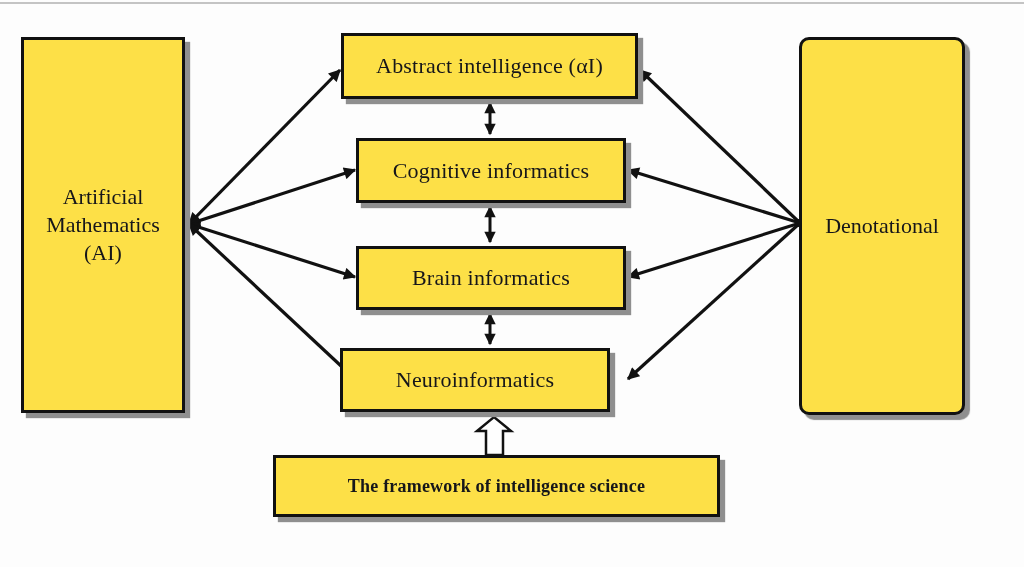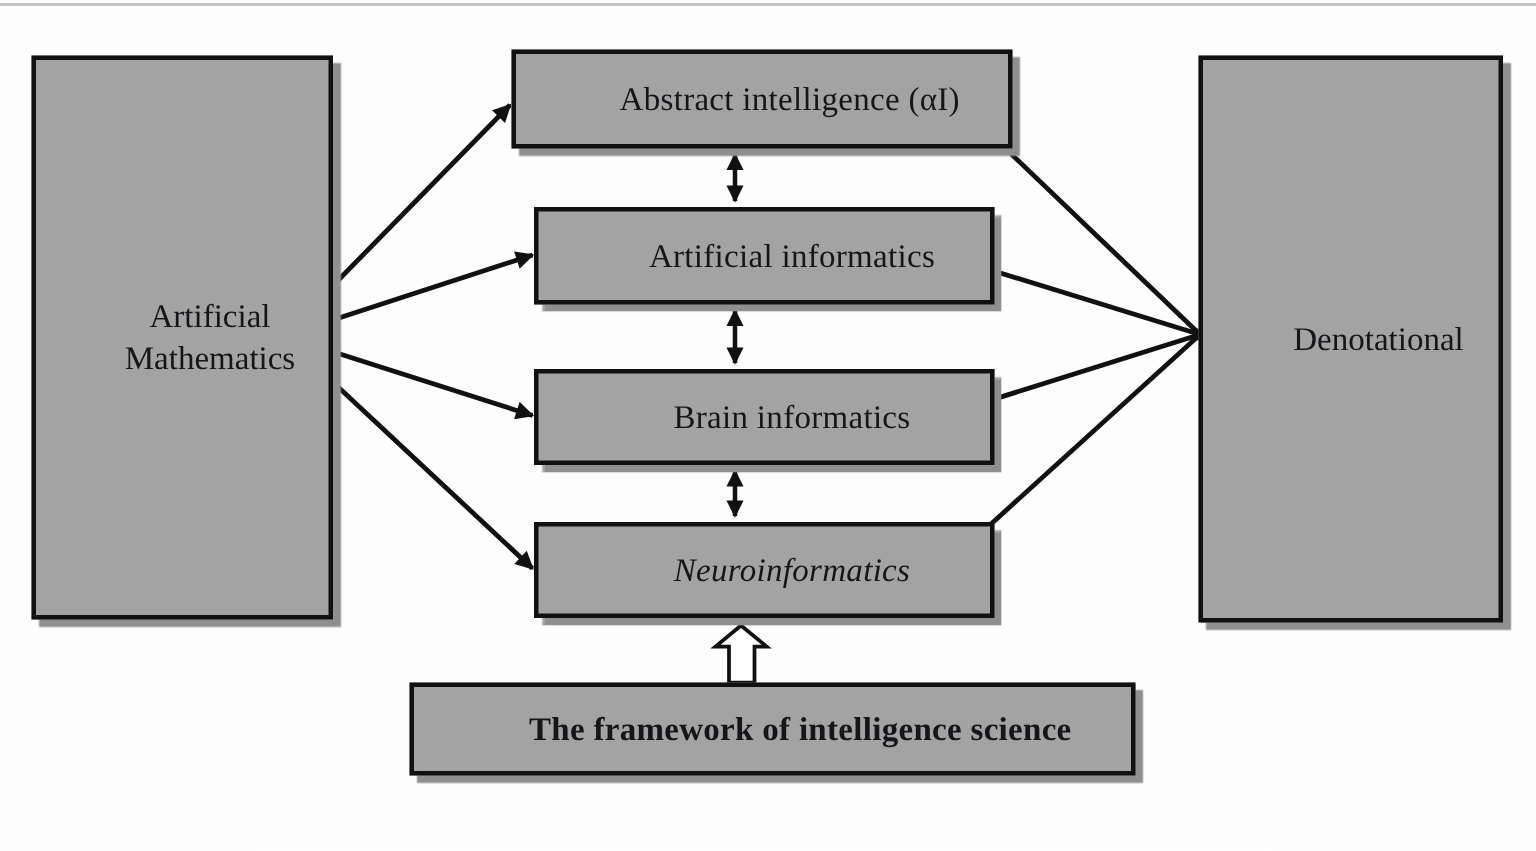--- a/index.html
+++ b/index.html
@@ -11,38 +11,37 @@
     font-family:"Liberation Serif","DejaVu Serif",serif;
     color:#16161a;
   }
   .topline{
     position:absolute;left:0;top:2px;width:1024px;height:2px;
     background:#c4c4c4;
   }
   .arrows{position:absolute;left:0;top:0;width:1024px;height:567px;}
   .box{
     position:absolute;
-    background:#a3a3a3;
+    background:#fde047;
     border:3px solid #111111;
     box-shadow:5px 5px 1px #8f8f8f;
     display:flex;align-items:center;justify-content:center;
     text-align:center;
     box-sizing:content-box;
-    padding-left:37px;
   }
   .box-ai        {left:21px;  top:37px;  width:158px; height:370px;}
-  .box-dm        {left:799px; top:37px;  width:160px; height:372px;}
+  .box-dm        {left:799px; top:37px;  width:160px; height:372px;border-radius:10px;}
   .box-abstract  {left:341px; top:33px;  width:291px; height:60px;}
   .box-cognitive {left:356px; top:138px; width:264px; height:59px;}
   .box-brain     {left:356px; top:246px; width:264px; height:58px;text-align:center;}
-  .box-neuro     {left:356px; top:348px; width:264px; height:58px;font-style:italic;}
+  .box-neuro     {left:340px; top:348px; width:264px; height:58px;}
   .box-framework {left:273px; top:455px; width:441px; height:56px;}
   .node-label{font-size:22px;letter-spacing:0.2px;}
   .stack{display:flex;flex-direction:column;line-height:28px;font-size:22px;}
-  .framework-label{font-size:22px;font-weight:bold;letter-spacing:0.2px;}
+  .framework-label{font-size:18px;font-weight:bold;letter-spacing:0.2px;}
 </style>
 </head>
 <body>
 
 <div class="canvas">
 
   <div class="topline"></div>
 
   <svg class="arrows" viewBox="0 0 1024 567" xmlns="http://www.w3.org/2000/svg">
     <defs>
@@ -66,35 +65,36 @@
     <line x1="490" y1="207" x2="490" y2="242" stroke="#111111" stroke-width="3" marker-start="url(#ah)" marker-end="url(#ah)"></line>
     <line x1="490" y1="314" x2="490" y2="344" stroke="#111111" stroke-width="3" marker-start="url(#ah)" marker-end="url(#ah)"></line>
 
     <polygon points="486,455 486,431 477,431 494,417 511,431 503,431 503,455" fill="#fefefe" stroke="#111111" stroke-width="2.5" stroke-linejoin="miter"></polygon>
   </svg>
 
   <div class="box box-ai">
     <div class="stack">
       <span>Artificial</span>
       <span>Mathematics</span>
+      <span>(AI)</span>
     </div>
   </div>
 
   <div class="box box-dm">
     <div class="stack">
       <span>Denotational</span>
     </div>
   </div>
 
   <div class="box box-abstract">
     <span class="node-label">Abstract intelligence (αI)</span>
   </div>
 
   <div class="box box-cognitive">
-    <span class="node-label">Artificial informatics</span>
+    <span class="node-label">Cognitive informatics</span>
   </div>
 
   <div class="box box-brain">
     <span class="node-label">Brain informatics</span>
   </div>
 
   <div class="box box-neuro">
     <span class="node-label">Neuroinformatics</span>
   </div>
 

